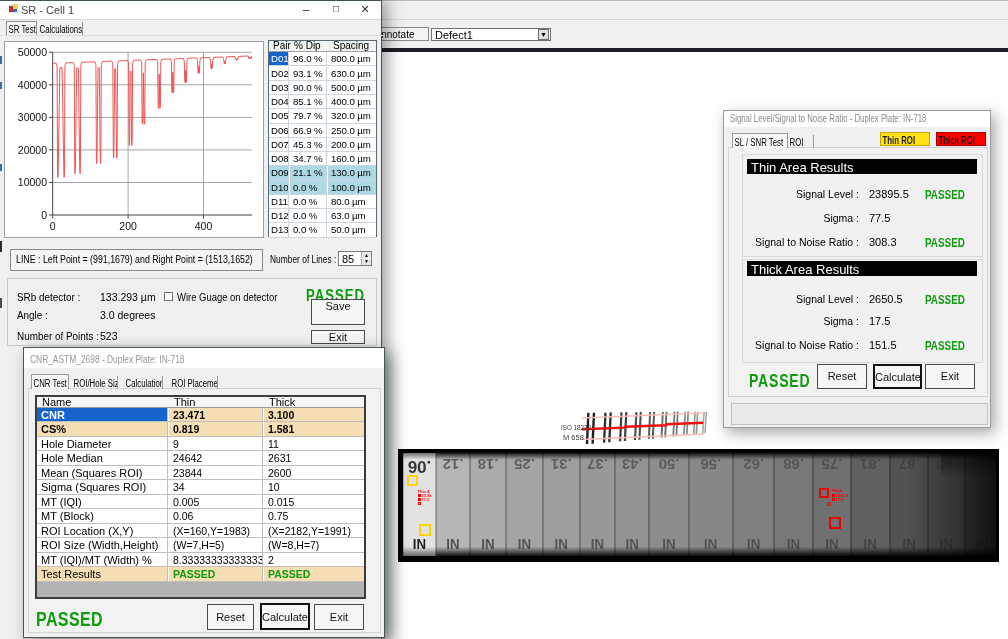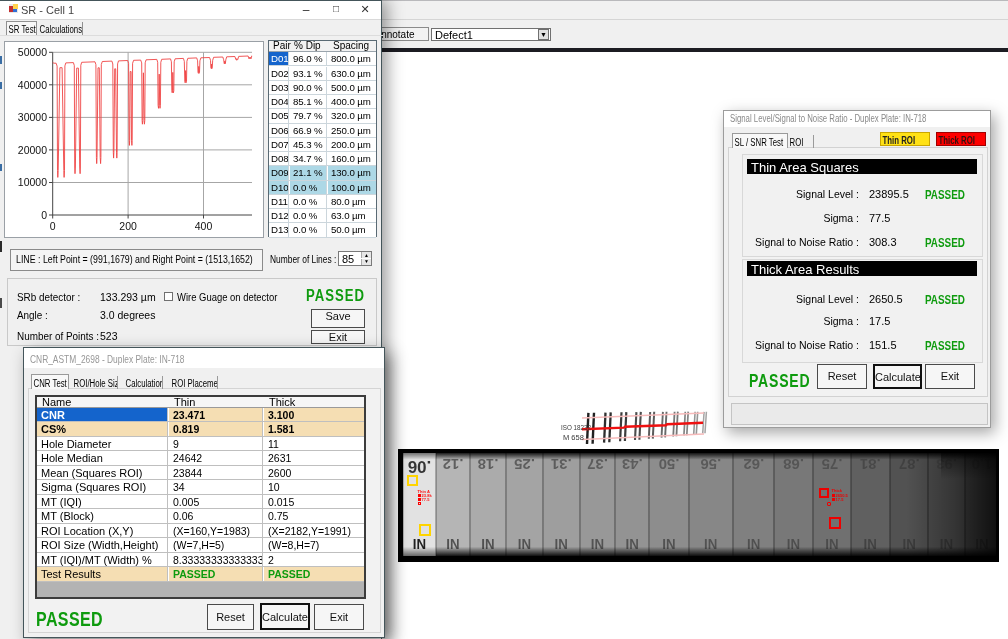--- a/index.html
+++ b/index.html
@@ -154,21 +154,21 @@
   <span style="position:absolute;left:6px;top:2px;font-size:10px;color:#8a8a8a;white-space:nowrap"><span style="display:inline-block;transform:scaleX(0.78);transform-origin:0 0">Signal Level/Signal to Noise Ratio - Duplex Plate: IN-718</span></span>
  </div>
 
  <div class="abs" style="left:4px;top:36px;width:260px;height:250px;background:#f2f2f2;border:1px solid #d2d2d2"></div>
  <div class="tab" style="left:8px;top:22px;width:56px;height:15px;background:#f8f8f8;border:1px solid #9a9a9a;border-bottom:none;padding-top:3px"><i>SL / SNR Test</i></div>
  <div class="tab" style="left:64px;top:24px;width:26px;height:13px;border-right:1px solid #9a9a9a;padding-top:2px"><i>ROI</i></div>
  <div class="tab" style="left:156px;top:21px;width:50px;height:14px;background:#ffe115;border:1px solid #caa600;padding-top:2px;font-weight:bold;color:#222"><i>Thin ROI</i></div>
  <div class="tab" style="left:212px;top:21px;width:50px;height:14px;background:#fe0000;border:1px solid #a00000;padding-top:2px;font-weight:bold;color:#311"><i>Thick ROI</i></div>
 
  <div class="abs" style="left:18px;top:43px;width:241px;height:103px;border:1px solid #d8d8d8;background:#f1f1f1"></div>
- <div class="abs" style="left:23px;top:48px;width:230px;height:15px;background:#000;color:#fff;font-size:13px;padding:1px 0 0 4px">Thin Area Squares</div>
+ <div class="abs" style="left:23px;top:48px;width:230px;height:15px;background:#000;color:#fff;font-size:13px;padding:1px 0 0 4px">Thin Area Results</div>
  <div class="abs" style="left:5px;top:77px;width:130px;text-align:right;font-size:10.5px">Signal Level :</div>
  <div class="abs" style="left:145px;top:77px;font-size:11px">23895.5</div>
  <div class="abs grn" style="left:201px;top:76px;font-weight:bold;font-size:13px;transform:scaleX(0.76);transform-origin:left">PASSED</div>
  <div class="abs" style="left:5px;top:101px;width:130px;text-align:right;font-size:10.5px">Sigma :</div>
  <div class="abs" style="left:145px;top:101px;font-size:11px">77.5</div>
  <div class="abs" style="left:5px;top:125px;width:130px;text-align:right;font-size:10.5px">Signal to Noise Ratio :</div>
  <div class="abs" style="left:145px;top:125px;font-size:11px">308.3</div>
  <div class="abs grn" style="left:201px;top:124px;font-weight:bold;font-size:13px;transform:scaleX(0.76);transform-origin:left">PASSED</div>
 
  <div class="abs" style="left:18px;top:148px;width:241px;height:104px;border:1px solid #d8d8d8;background:#f1f1f1"></div>
@@ -333,21 +333,21 @@
  <div class="abs" style="left:7px;top:277px;width:370px;height:68px;border:1px solid #c9c9c9"></div>
  <div class="abs" style="left:17px;top:290px"><span class="sx">SRb detector :</span></div>
  <div class="abs" style="left:100px;top:290px;font-size:10.5px">133.293 µm</div>
  <div class="abs" style="left:164px;top:291px;width:9px;height:9px;background:#fff;border:1px solid #707070"></div>
  <div class="abs" style="left:177px;top:290px;font-size:10.5px"><span class="sx">Wire Guage on detector</span></div>
  <div class="abs grn" style="left:306px;top:286px;font-size:16px;font-weight:bold;letter-spacing:1.2px;transform:scaleX(0.82);transform-origin:left">PASSED</div>
  <div class="abs" style="left:17px;top:308px"><span class="sx">Angle :</span></div>
  <div class="abs" style="left:100px;top:308px;font-size:10.5px">3.0 degrees</div>
  <div class="abs" style="left:17px;top:329px"><span class="sx">Number of Points :</span></div>
  <div class="abs" style="left:100px;top:329px;font-size:10.5px">523</div>
- <div class="btn" style="left:311px;top:308px;width:54px;height:19px;line-height:12px">Save</div>
+ <div class="btn" style="left:311px;top:298px;width:54px;height:26px;line-height:12px">Save</div>
  <div class="btn" style="left:311px;top:329px;width:54px;height:14px;line-height:12px">Exit</div>
 </div>
 
 <div class="win" style="left:23px;top:347px;width:362px;height:291px;border-color:#44555a;box-shadow:6px 6px 16px rgba(0,0,0,0.45)">
  <div class="abs" style="left:0;top:0;width:100%;height:20px;background:#fff">
   <span style="position:absolute;left:6px;top:5px;font-size:10.5px;color:#979797"><span style="display:inline-block;transform:scaleX(0.8);transform-origin:0 0">CNR_ASTM_2698 - Duplex Plate: IN-718</span></span>
  </div>
 
  <div class="abs" style="left:4px;top:40px;width:353px;height:245px;background:#f2f2f2;border:1px solid #d4d4d4"></div>
  <div class="tab" style="left:7px;top:26px;width:38px;height:15px;background:#f8f8f8;border:1px solid #9a9a9a;border-bottom:none;padding-top:3px"><i>CNR Test</i></div>

